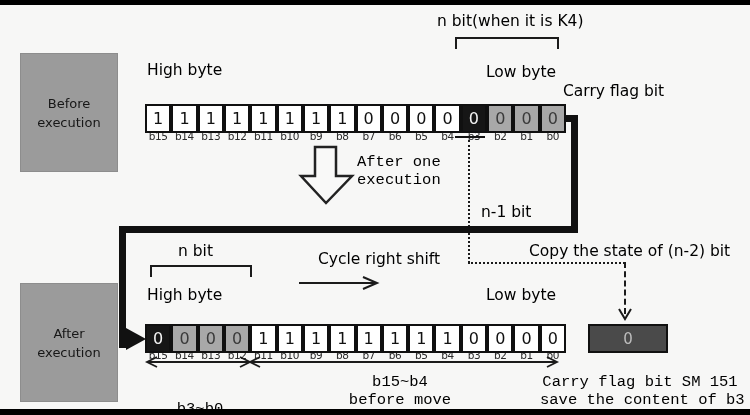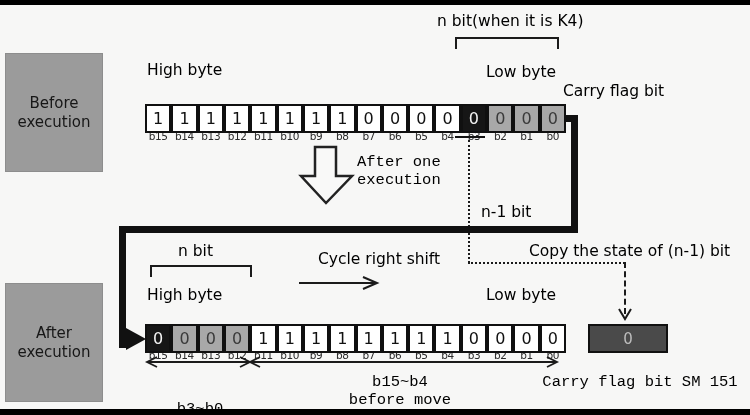--- a/index.html
+++ b/index.html
@@ -7,24 +7,24 @@
     position:relative; width:750px; height:415px;
     background:#f7f7f6; overflow:hidden;
     font-family:"DejaVu Sans","Liberation Sans",sans-serif;
     color:#1b1b1b;
   }
   .bar{position:absolute; left:0; width:750px; background:#000;}
   .bar.top{top:0; height:5px;}
   .bar.bottom{bottom:0; height:6px;}
 
   .stage{
-    position:absolute; left:5px; width:96px; height:117px;
+    position:absolute; left:20px; width:96px; height:117px;
     background:#9b9b9b; border:1px solid #8d8d8d;
     display:flex; flex-direction:column; align-items:center; justify-content:center;
-    font-size:15px; line-height:19px; color:#171717;
+    font-size:13px; line-height:19px; color:#171717;
   }
   .lbl{position:absolute; font-size:15.5px; white-space:nowrap; color:#000000;}
   .lbl.ctr{text-align:center;}
   .lbl.two{line-height:18px;font-family:Liberation Mono, monospace;}
 
   .bitlabels{
     position:absolute; left:145px; width:421px; display:flex;margin-top:44px;
   }
   .bitlabels span{
     flex:1; text-align:center; font-size:10.5px; color:#2b2b2b;
@@ -144,21 +144,21 @@
   <svg style="left:617px; top:308px;" width="16" height="14">
     <polyline points="2,1 8,11 14,1" fill="none" stroke="#1b1b1b" stroke-width="2"></polyline>
   </svg>
 
   <div class="thick" style="left:564px; top:115px; width:14px; height:7px;"></div>
   <div class="thick" style="left:571px; top:115px; width:7px; height:118px;"></div>
   <div class="thick" style="left:119px; top:226px; width:459px; height:7px;"></div>
   <div class="thick" style="left:119px; top:226px; width:7px; height:122px;"></div>
   <div class="arrowhead-right" style="left:126px; top:328px;"></div>
 
-  <div class="lbl" style="left:529px; top:242px;">Copy the state of (n-1) bit</div>
+  <div class="lbl" style="left:529px; top:242px;">Copy the state of (n-2) bit</div>
 
   <div class="lbl" style="left:178px; top:242px;">n bit</div>
   <div class="bracket" style="left:150px; top:265px; width:98px;"></div>
   <div class="lbl" style="left:294px; top:250px;margin-left:24px;">Cycle right shift</div>
   <svg style="left:297px; top:276px;" width="88" height="14">
     <line x1="2" y1="7" x2="80" y2="7" stroke="#1b1b1b" stroke-width="2"></line>
     <polyline points="66,1 80,7 66,13" fill="none" stroke="#1b1b1b" stroke-width="2"></polyline>
   </svg>
   <div class="lbl" style="left:147px; top:286px;">High byte</div>
   <div class="lbl" style="left:486px; top:286px;">Low byte</div>
@@ -216,15 +216,16 @@
   <div class="lbl ctr two" style="left:300px; top:373px; width:200px;">
     <div>b15~b4</div>
     <div>before move</div>
   </div>
 
   <div class="carrybox">
     <span>0</span>
   </div>
   <div class="lbl ctr two" style="left:540px; top:373px; width:200px;">
     <div>Carry flag bit SM  151</div>
+    <div>save the content of b3</div>
   </div>
 
 </div>
 
 </body></html>

